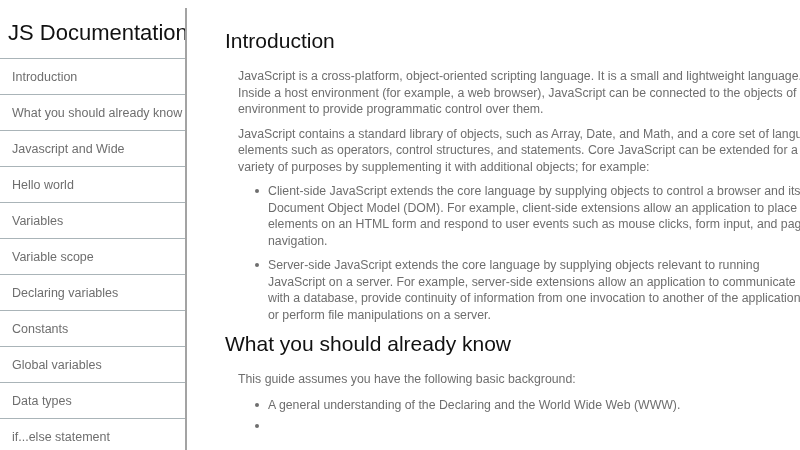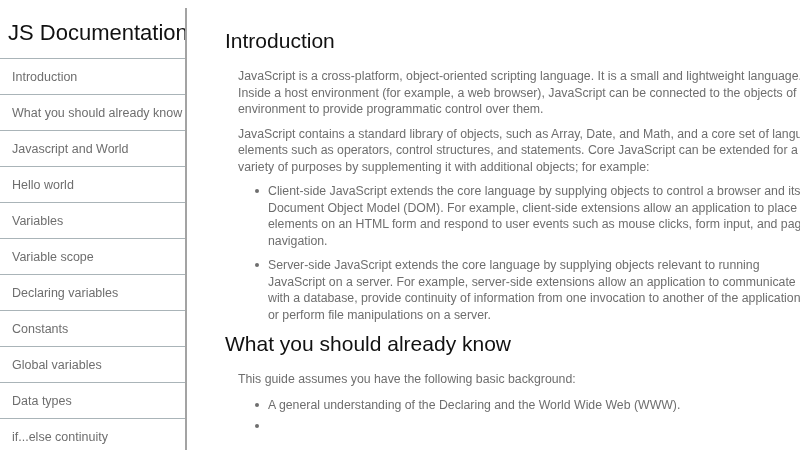--- a/index.html
+++ b/index.html
@@ -71,21 +71,21 @@
 <nav id="navbar">
   <header>JS Documentation</header>
   <ul>
     <li>
         <a>Introduction</a>
       </li>
     <li>
         <a>What you should already know</a>
       </li>
     <li>
-        <a>Javascript and World</a>
+        <a>Javascript and Wide</a>
       </li>
     <li>
         <a>Hello world</a>
       </li>
     <li>
         <a>Variables</a>
       </li>
     <li>
         <a>Variable scope</a>
       </li>
@@ -95,21 +95,21 @@
     <li>
         <a>Constants</a>
       </li>
     <li>
         <a>Global variables</a>
       </li>
     <li>
         <a>Data types</a>
       </li>
     <li>
-        <a>if...else continuity</a>
+        <a>if...else statement</a>
       </li>
   </ul>
 </nav>
 
 <main id="main">
   <section class="sec-intro">
     <header>Introduction</header>
     <p class="p1">JavaScript is a cross-platform, object-oriented scripting language. It is a small and lightweight language. Inside a host environment (for example, a web browser), JavaScript can be connected to the objects of its environment to provide programmatic control over them.</p>
     <p class="p2">JavaScript contains a standard library of objects, such as Array, Date, and Math, and a core set of language elements such as operators, control structures, and statements. Core JavaScript can be extended for a variety of purposes by supplementing it with additional objects; for example:</p>
     <ul>

